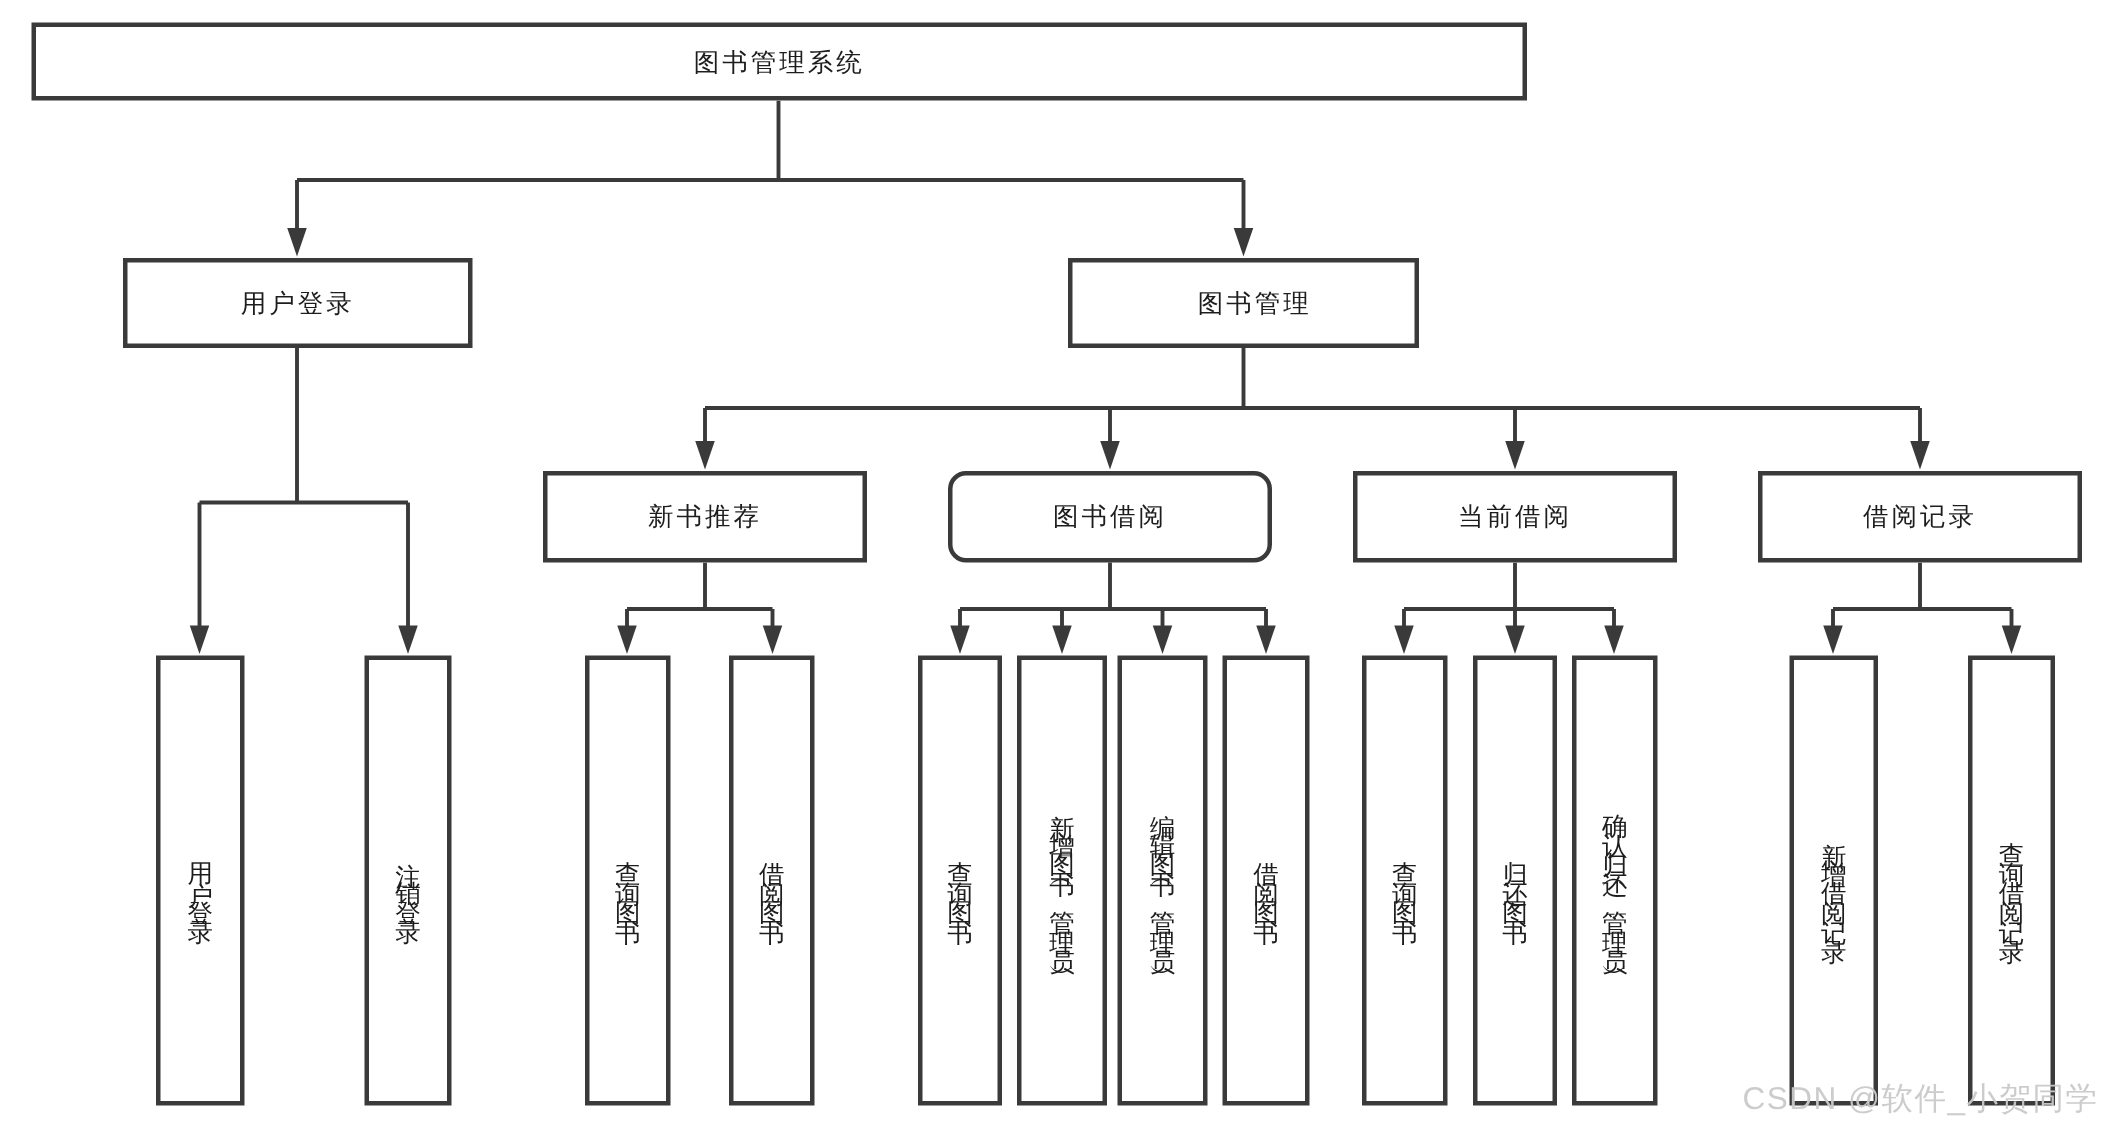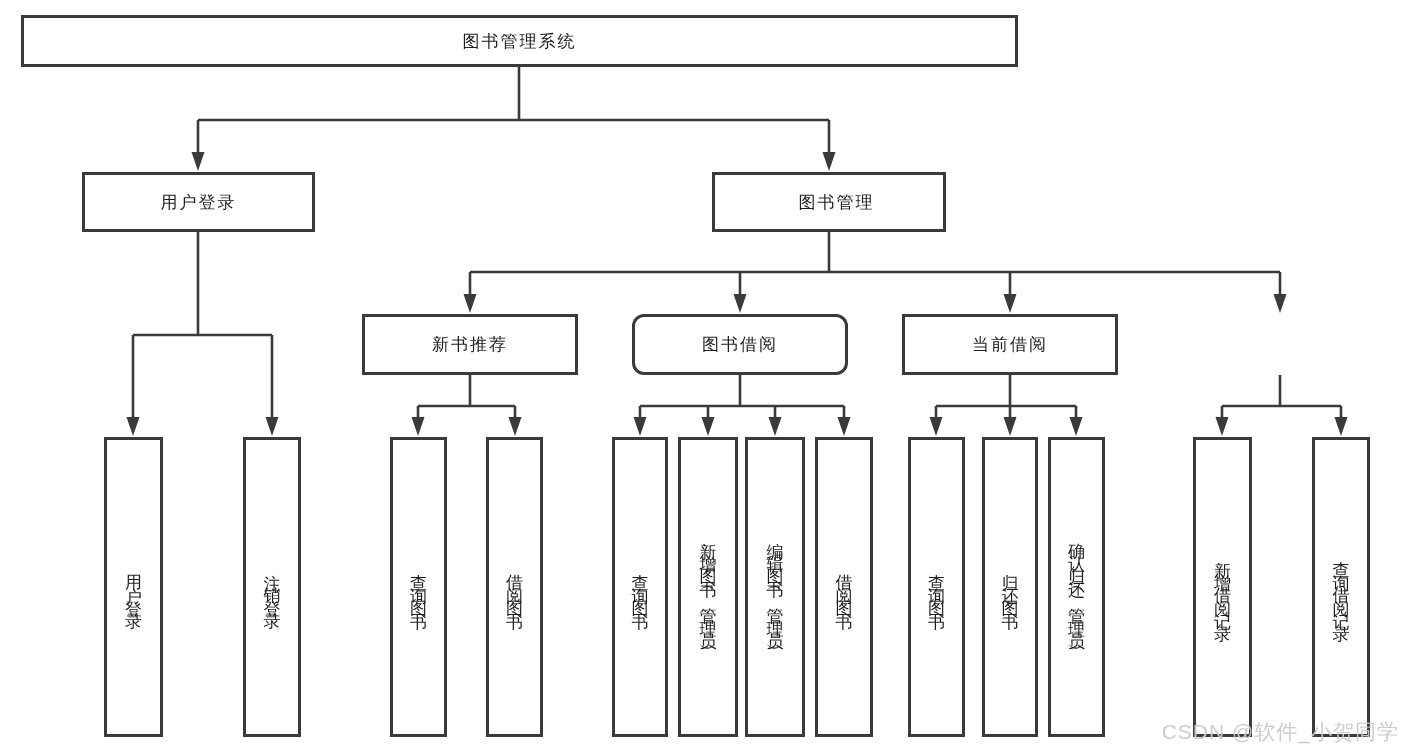--- a/index.html
+++ b/index.html
@@ -156,20 +156,23 @@
 
   <div class="node l3 l3a">
     <span class="hlabel">新书推荐</span>
   </div>
   <div class="node l3 l3b">
     <span class="hlabel">图书借阅</span>
   </div>
   <div class="node l3 l3c">
     <span class="hlabel">当前借阅</span>
   </div>
+  <div class="node l3 l3d">
+    <span class="hlabel">借阅记录</span>
+  </div>
 
   <div class="node leaf lf1">
     <span class="vtext">用户登录</span>
   </div>
   <div class="node leaf lf2">
     <span class="vtext">注销登录</span>
   </div>
   <div class="node leaf lf3">
     <span class="vtext">查询图书</span>
   </div>

